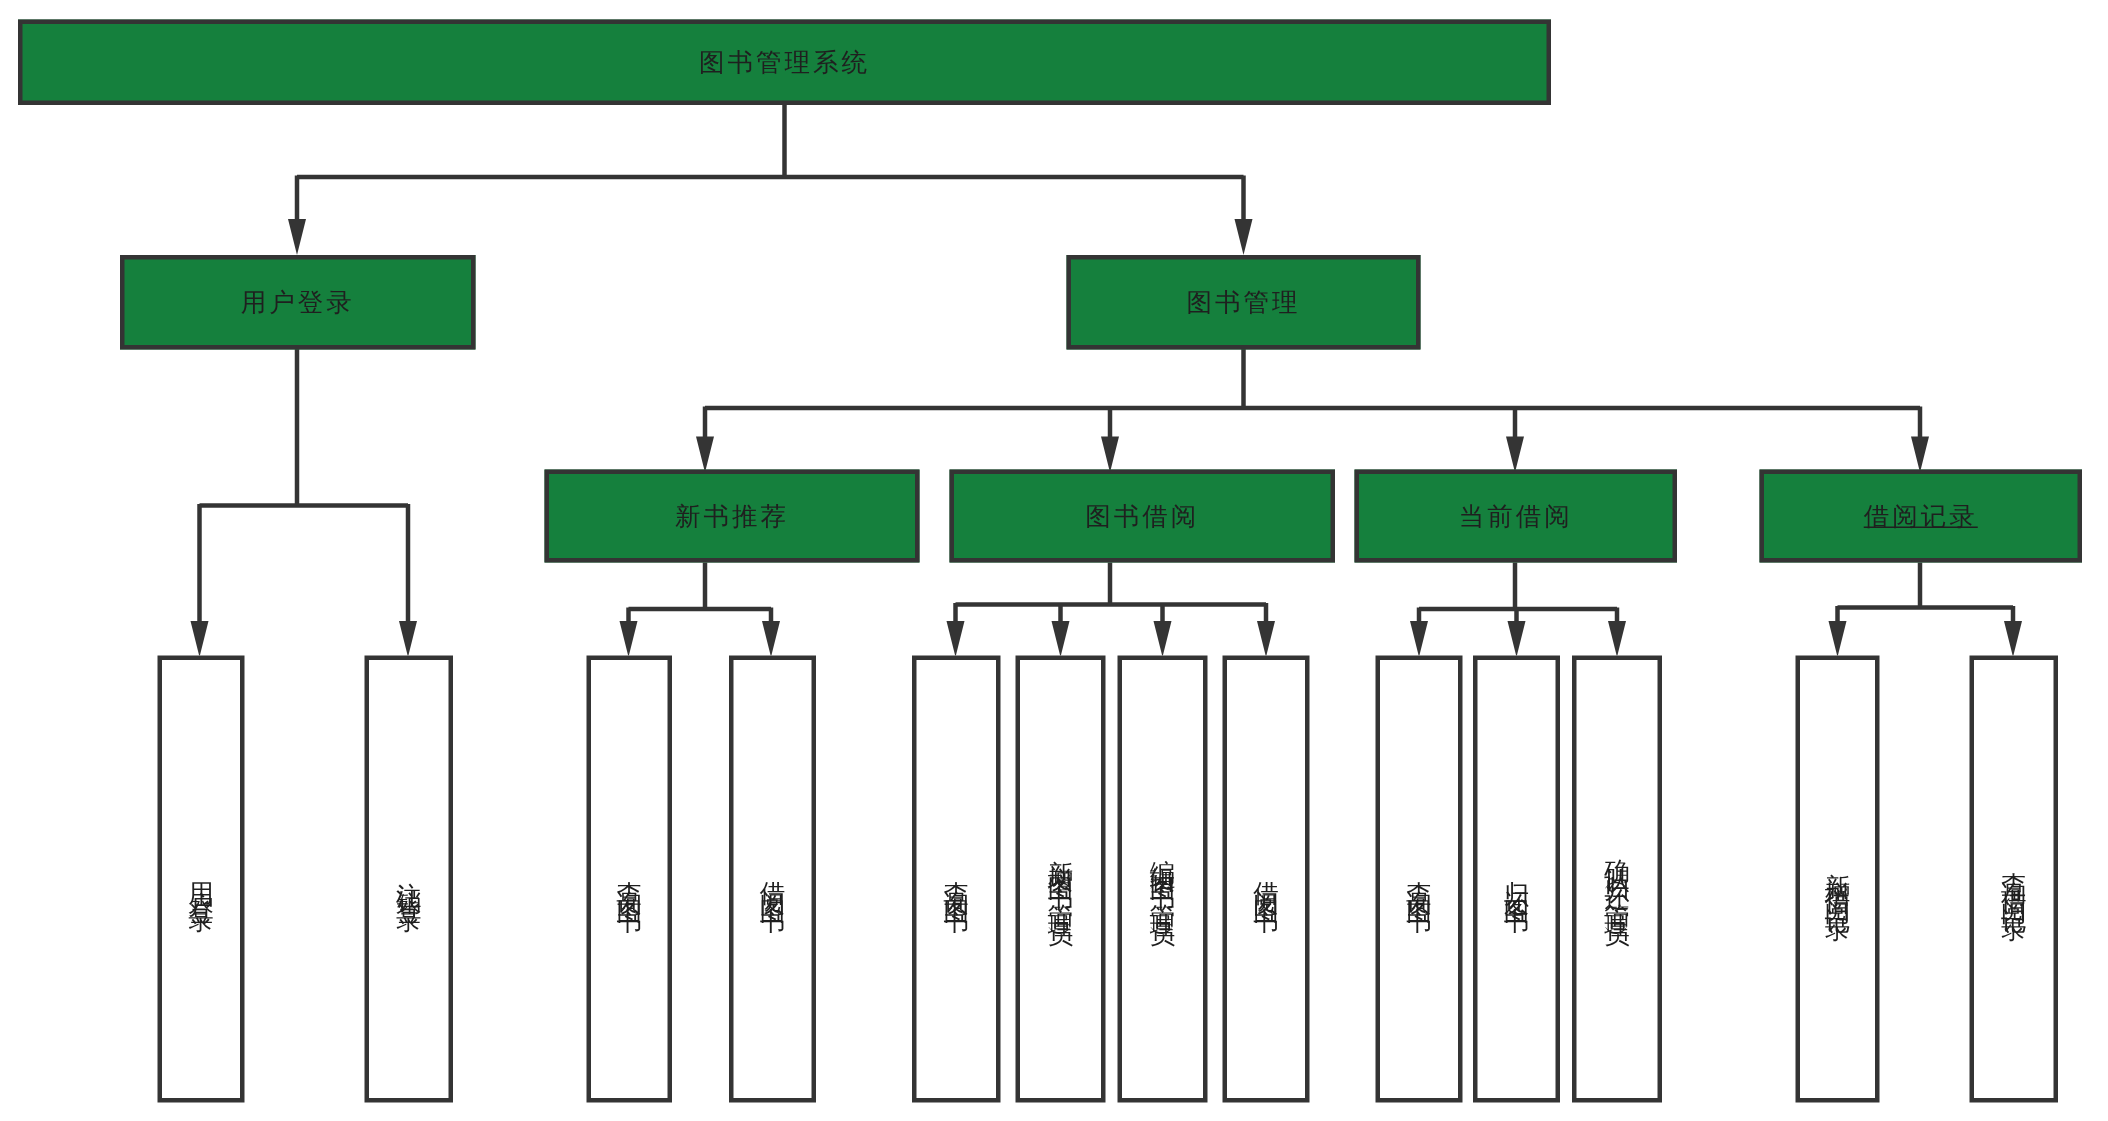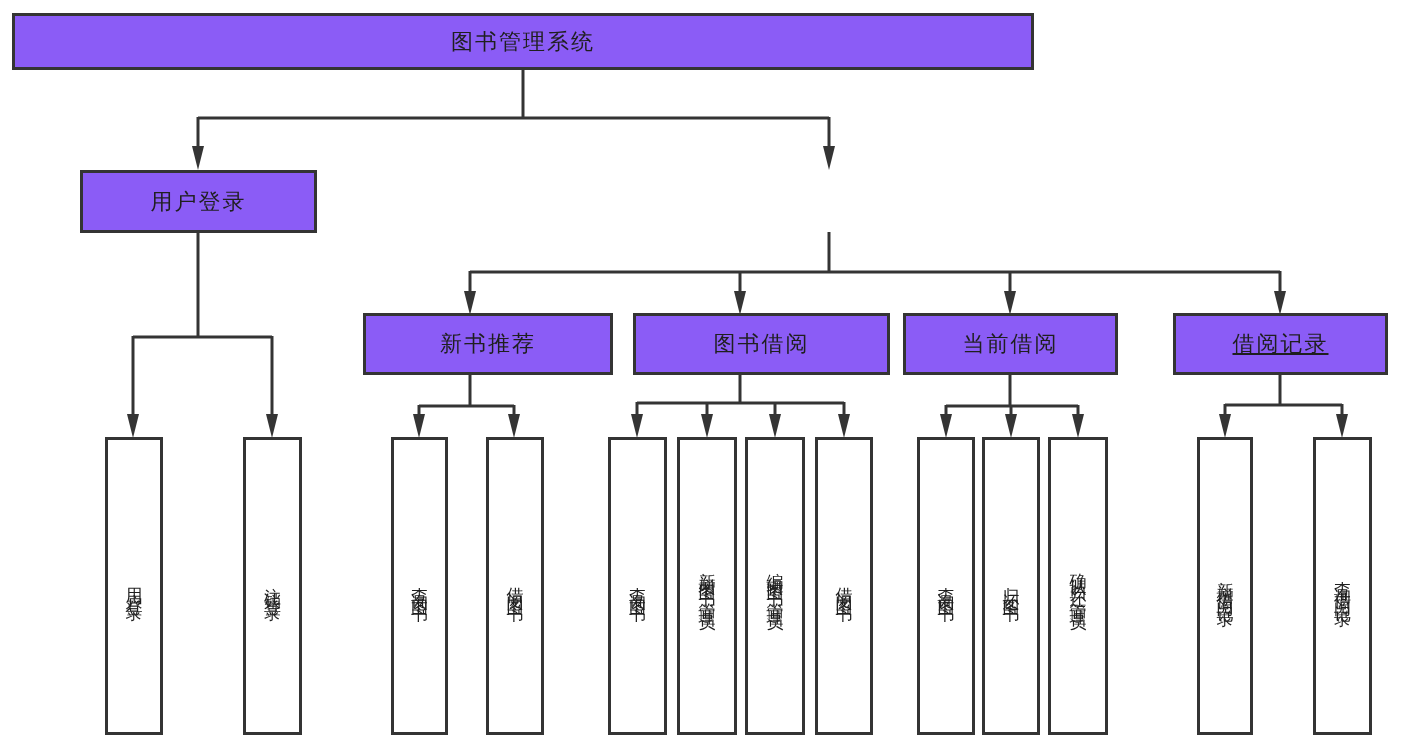--- a/index.html
+++ b/index.html
@@ -20,25 +20,25 @@
     left: 0;
     top: 0;
     width: 1405px;
     height: 747px;
     pointer-events: none;
   }
   .hbox {
     position: absolute;
     box-sizing: border-box;
     border: 3px solid #343434;
-    background: #8b5cf6;
+    background: #15803d;
     display: flex;
     align-items: center;
     justify-content: center;
-    font-size: 22px;
+    font-size: 17px;
     letter-spacing: 2px;
     color: #1f1f1f;
     white-space: nowrap;
   }
   .vbox {
     position: absolute;
     box-sizing: border-box;
     border: 3px solid #343434;
     background: #ffffff;
     display: flex;
@@ -136,20 +136,21 @@
       <polygon points="1072,414 1084,414 1078,438"></polygon>
 
       <polygon points="1219,414 1231,414 1225,438"></polygon>
       <polygon points="1336,414 1348,414 1342,438"></polygon>
     </g>
   </svg>
 
   <div class="hbox" style="left:12px; top:13px; width:1022px; height:57px;">图书管理系统</div>
 
   <div class="hbox" style="left:80px; top:170px; width:237px; height:63px;">用户登录</div>
+  <div class="hbox" style="left:711px; top:170px; width:236px; height:63px;">图书管理</div>
 
   <div class="hbox" style="left:363px; top:313px; width:250px; height:62px;">新书推荐</div>
   <div class="hbox" style="left:633px; top:313px; width:257px; height:62px;">图书借阅</div>
   <div class="hbox" style="left:903px; top:313px; width:215px; height:62px;">当前借阅</div>
   <div class="hbox" style="left:1173px; top:313px; width:215px; height:62px;text-decoration:underline;">借阅记录</div>
 
   <div class="vbox" style="left:105px; top:437px; width:58px; height:298px;">用户登录</div>
   <div class="vbox" style="left:243px; top:437px; width:59px; height:298px;">注销登录</div>
 
   <div class="vbox" style="left:391px; top:437px; width:57px; height:298px;">查询图书</div>

